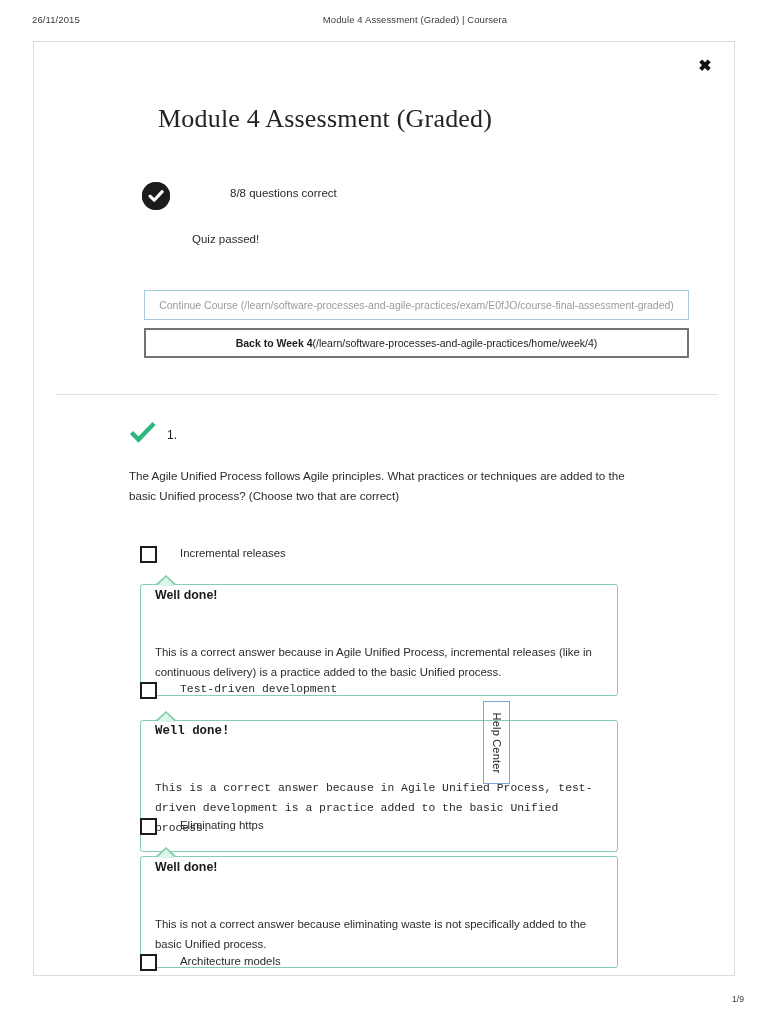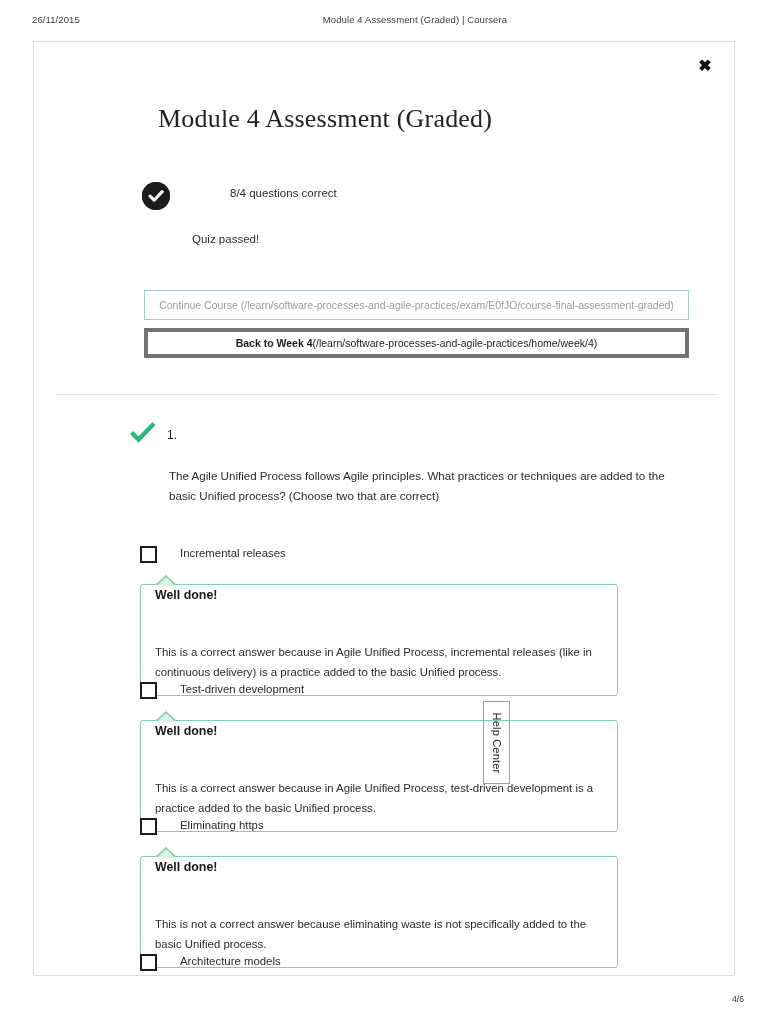--- a/index.html
+++ b/index.html
@@ -161,21 +161,21 @@
     overflow: hidden;
     white-space: nowrap;
   }
   .action-link.primary {
     top: 248px;
     border: 1px solid #a6c9e2;
     color: #9b9b9b;
   }
   .action-link.secondary {
     top: 286px;
-    border: 4px solid #737373;
+    border: 2px solid #737373;
     color: #1d1d1d;
   }
   .action-link.secondary .bold-part { font-weight: bold; }
 
   .divider {
     position: absolute;
     left: 21px;
     top: 352px;
     width: 663px;
     height: 1px;
@@ -206,21 +206,20 @@
   }
 
   .q-text {
     position: absolute;
     left: 95px;
     top: 424px;
     width: 500px;
     font-size: 11.6px;
     line-height: 20px;
     color: #2b2b2b;
-    margin-left: 40px;
   }
 
   
   .option-block { position: absolute; left: 106px; width: 520px; }
 
   .option-row {
     position: relative;
     height: 28px;
     margin-top: 32px;
   }
@@ -337,21 +336,21 @@
 
   <div class="quiz-title">Module 4 Assessment (Graded)</div>
 
   <div class="score-row">
     <div class="check-circle">
       <svg width="28" height="28" viewBox="0 0 28 28" aria-hidden="true">
         <circle cx="14" cy="14" r="14" fill="#1c1c1c"></circle>
         <path d="M8 14.2 L12.2 18.2 L20.2 9.6" stroke="#ffffff" stroke-width="3.1" fill="none" stroke-linecap="round" stroke-linejoin="round"></path>
       </svg>
     </div>
-    <div class="score-text">8/4 questions correct</div>
+    <div class="score-text">8/8 questions correct</div>
   </div>
   <div class="pass-text">Quiz passed!</div>
 
   <div class="action-link primary">Continue Course (/learn/software-processes-and-agile-practices/exam/E0fJO/course-final-assessment-graded)</div>
   <div class="action-link secondary">
     <span class="bold-part">Back to Week 4</span>
       <span> (/learn/software-processes-and-agile-practices/home/week/4)</span>
   </div>
 
   <div class="divider"></div>
@@ -371,21 +370,21 @@
     <div class="option-row">
       <div class="opt-checkbox"></div>
       <div class="opt-label">Incremental releases</div>
     </div>
     <div class="feedback">
       <div class="fb-title">Well done!</div>
       <div class="fb-body">This is a correct answer because in Agile Unified Process, incremental releases (like in continuous delivery) is a practice added to the basic Unified process.</div>
     </div>
   </div>
 
-  <div class="option-block" style="top:608px;">
+  <div class="option-block" style="top:608px;font-family:Liberation Mono, monospace;">
     <div class="option-row">
       <div class="opt-checkbox"></div>
       <div class="opt-label">Test-driven development</div>
     </div>
     <div class="feedback">
       <div class="fb-title">Well done!</div>
       <div class="fb-body">This is a correct answer because in Agile Unified Process, test-driven development is a practice added to the basic Unified process.</div>
     </div>
   </div>
 
@@ -408,14 +407,14 @@
     <div class="lone-arrow"></div>
   </div>
 
 </div>
 
 <div class="help-center">
   <span>Help Center</span>
 </div>
 
 <div class="print-footer">
-  <div class="pf-page">4/6</div>
+  <div class="pf-page">1/9</div>
 </div>
 
 </body></html>

